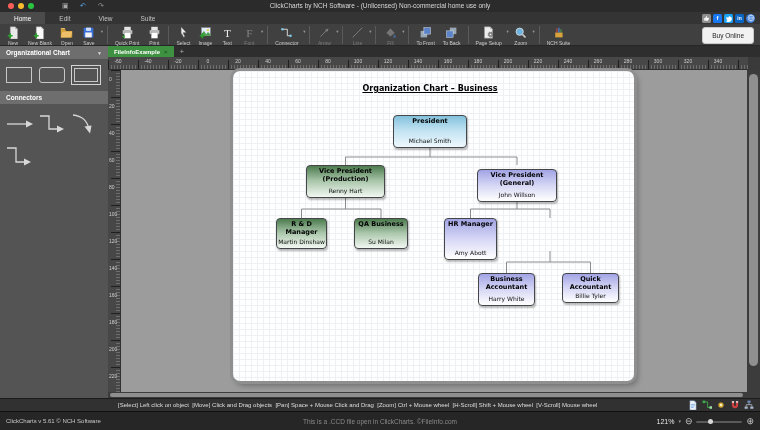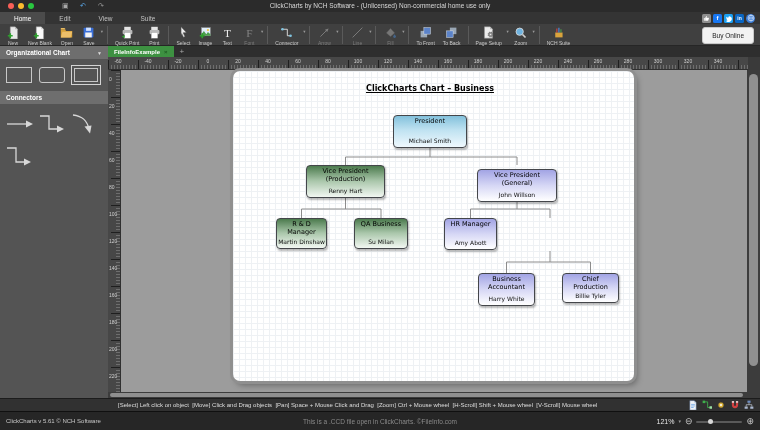--- a/index.html
+++ b/index.html
@@ -84,21 +84,21 @@
             linear-gradient(90deg,#eef1f4 1px, transparent 1px);
           background-size:6px 6px; }
   #chart-title { position:absolute; left:60px; top:13px; width:274px; text-align:center;
                  font-family:"DejaVu Sans", sans-serif; font-size:8px; font-weight:bold; color:#000;
                  text-decoration:underline; }
   #connector-svg { position:absolute; left:0; top:0; width:401px; height:310px; }
   .node { position:absolute; border:1px solid #44464a; border-radius:4px;
           box-shadow:1px 1.5px 2px rgba(0,0,0,.28);
           display:flex; flex-direction:column; justify-content:space-between; align-items:center;
           text-align:center; padding:2px 1px 3px 1px; font-family:"DejaVu Sans", sans-serif; }
-  .node .nt { font-size:6.5px; font-weight:normal; color:#000; line-height:1.18; }
+  .node .nt { font-size:6.5px; font-weight:bold; color:#000; line-height:1.18; }
   .node .nn { font-size:6px; color:#101010; line-height:1; }
   .node-blue   { background:linear-gradient(180deg,#83c1dc 0%,#bfe2f1 45%,#eff8fd 100%); }
   .node-green  { background:linear-gradient(180deg,#4c7b4e 0%,#a9c6aa 48%,#f2f7f2 100%);align-items:center; }
   .node-purple { background:linear-gradient(180deg,#a2a4e4 0%,#d6d7f5 50%,#ffffff 100%); }
   
   #vscroll { position:absolute; left:747px; top:70px; width:13px; height:322px; background:#3c3c3c; }
   #vscroll .thumb { position:absolute; left:2px; top:4px; width:9px; height:292px; background:#8f8f8f; border-radius:5px; }
   #hscroll { position:absolute; left:108px; top:392px; width:639px; height:6px; background:#3c3c3c; }
   #hscroll .thumb { position:absolute; left:2px; top:1px; width:633px; height:4px; background:#8f8f8f; border-radius:3px; }
   #scroll-corner { position:absolute; left:747px; top:392px; width:13px; height:6px; background:#3c3c3c; }
@@ -449,21 +449,21 @@
       <span class="rl" style="top: 195px;">140</span>
       <span class="rl" style="top: 222px;">160</span>
       <span class="rl" style="top: 249px;">180</span>
       <span class="rl" style="top: 276px;">200</span>
       <span class="rl" style="top: 303px;">220</span>
     </div>
   <div id="ruler-corner"></div>
 
   <div id="canvas"></div>
   <div id="page">
-    <div id="chart-title">ClickCharts Chart – Business</div>
+    <div id="chart-title">Organization Chart – Business</div>
     <svg id="connector-svg">
       <path d="M197 77v9M112.5 86h171.5M112.5 86v8M284 86v8" stroke="#8c8c8c" fill="none" stroke-width="1"></path>
       <path d="M112.5 127v11M68.5 138h79.5M68.5 138v9M148 138v9" stroke="#8c8c8c" fill="none" stroke-width="1"></path>
       <path d="M284 127v11M237.5 138h79.5M237.5 138v9M317 138v9" stroke="#8c8c8c" fill="none" stroke-width="1"></path>
       <path d="M317 180v11M273.5 191h84M273.5 191v11M357.5 191v11" stroke="#8c8c8c" fill="none" stroke-width="1"></path>
     </svg>
     <div class="node node-blue" style="left:160px;top:44px;width:74px;height:33px;">
       <span class="nt">President</span>
       <span class="nn">Michael Smith</span>
     </div>
@@ -476,30 +476,30 @@
       <span class="nn">John Willson</span>
     </div>
     <div class="node node-green" style="left:43px;top:147px;width:51px;height:31px;">
       <span class="nt">R &amp; D Manager</span>
       <span class="nn">Martin Dinshaw</span>
     </div>
     <div class="node node-green" style="left:121px;top:147px;width:54px;height:31px;">
       <span class="nt">QA Business</span>
       <span class="nn">Su Milan</span>
     </div>
-    <div class="node node-purple" style="left:211px;top:147px;width:53px;height:32px;">
+    <div class="node node-purple" style="left:211px;top:147px;width:53px;height:42px;">
       <span class="nt">HR Manager</span>
       <span class="nn">Amy Abott</span>
     </div>
     <div class="node node-purple" style="left:245px;top:202px;width:57px;height:33px;">
       <span class="nt">Business Accountant</span>
       <span class="nn">Harry White</span>
     </div>
     <div class="node node-purple" style="left:329px;top:202px;width:57px;height:30px;">
-      <span class="nt">Chief Production</span>
+      <span class="nt">Quick Accountant</span>
       <span class="nn">Billie Tyler</span>
     </div>
   </div>
 
   <div id="vscroll">
       <div class="thumb"></div>
     </div>
   <div id="hscroll">
       <div class="thumb"></div>
     </div>

